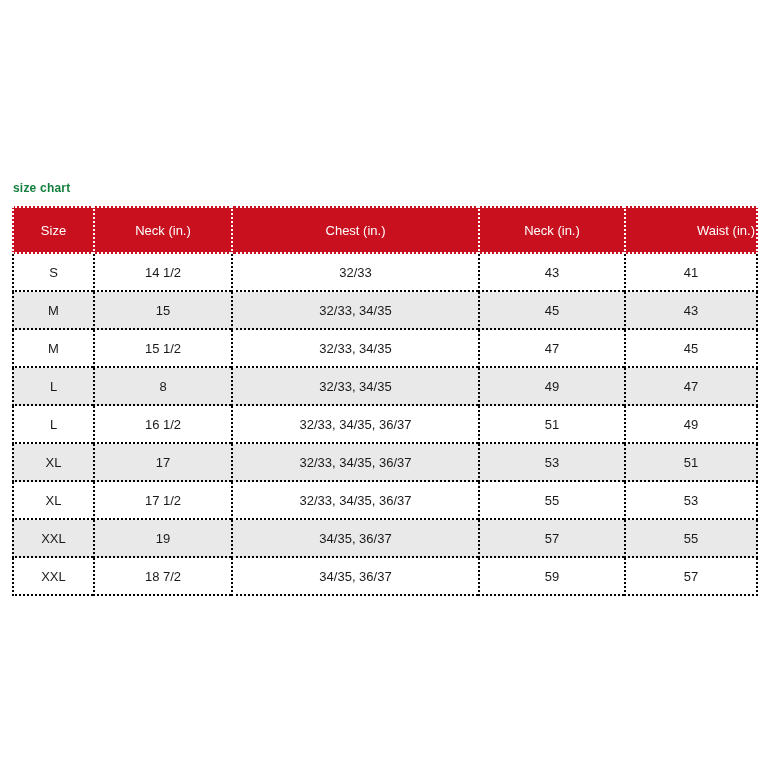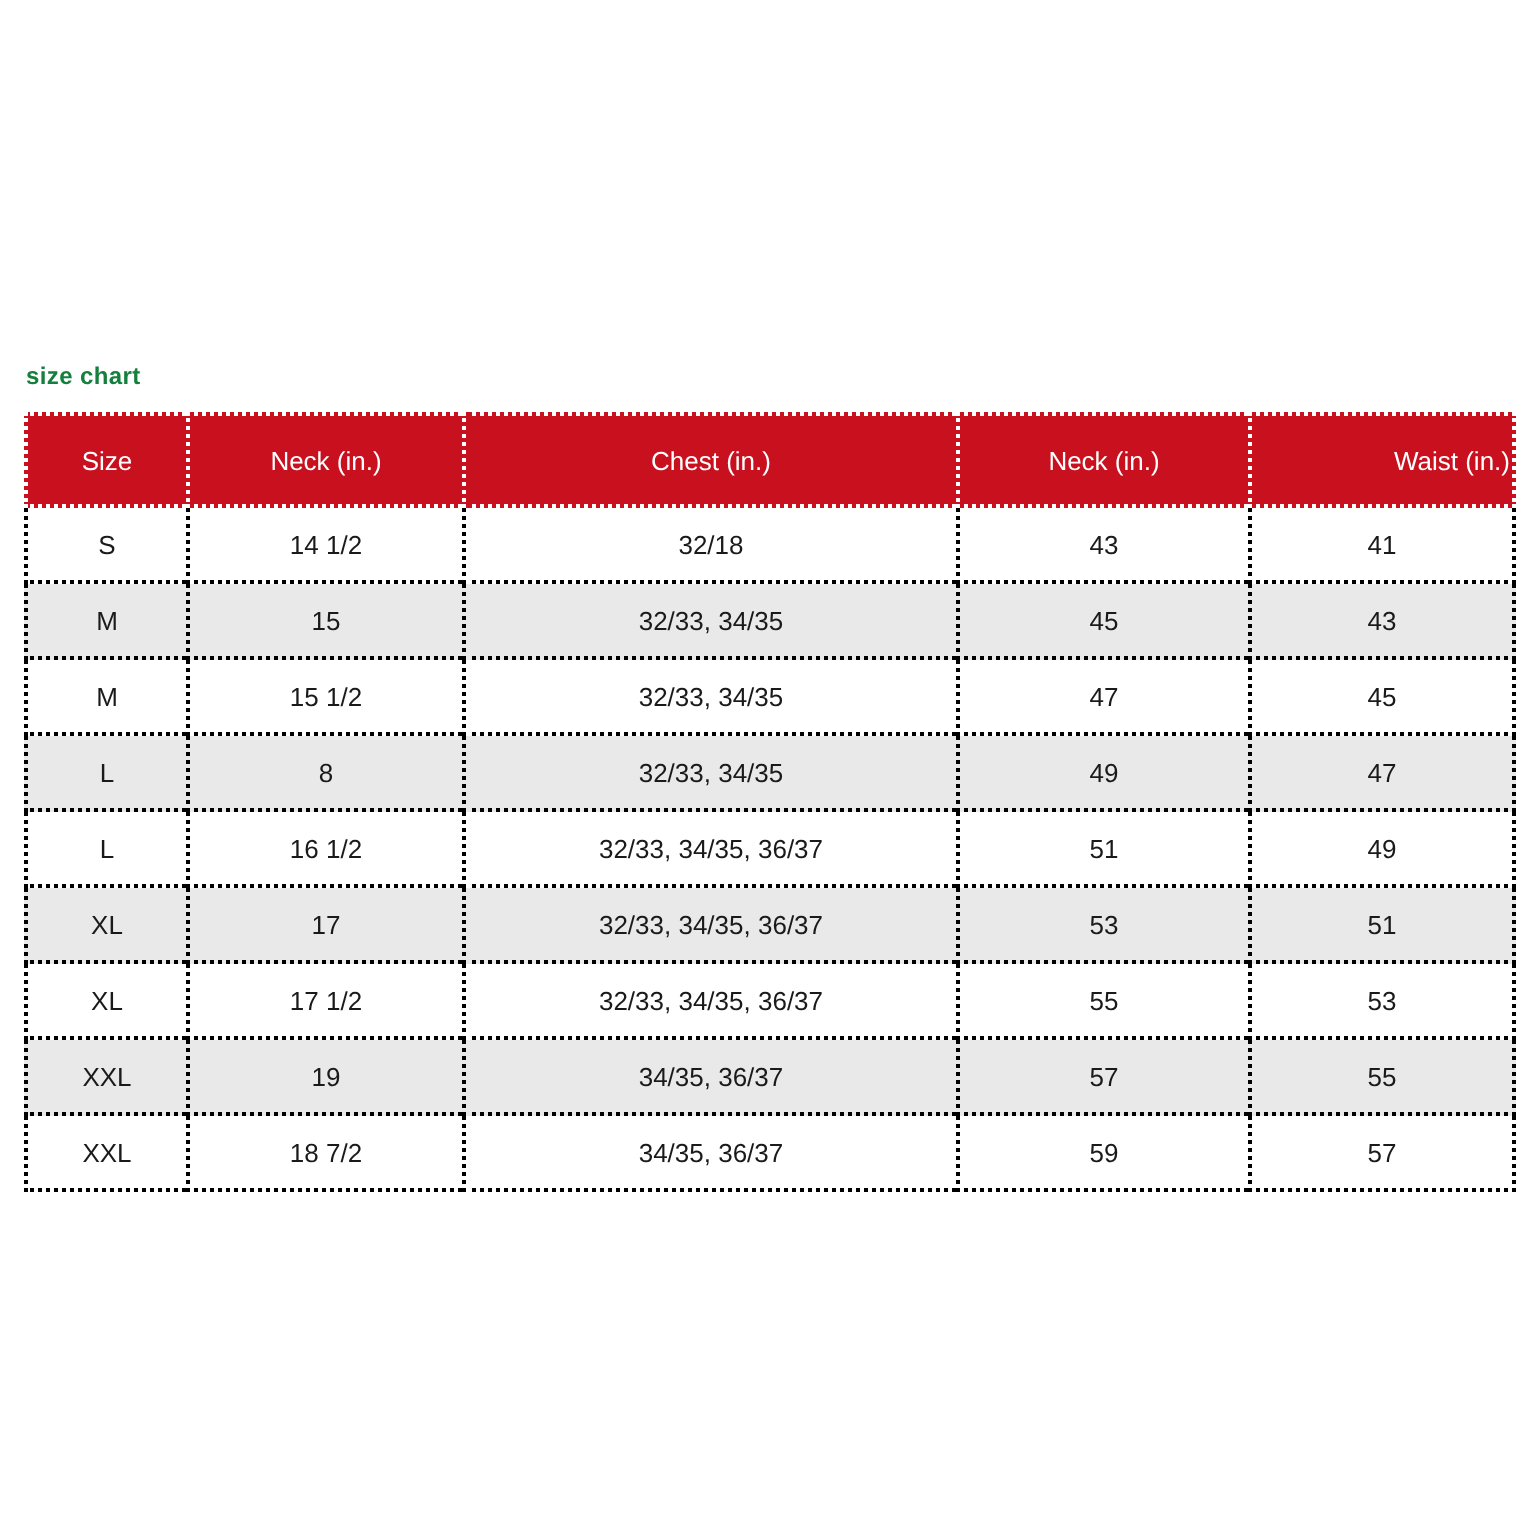--- a/index.html
+++ b/index.html
@@ -86,21 +86,21 @@
           <th>Neck (in.)</th>
           <th>Chest (in.)</th>
           <th>Neck (in.)</th>
           <th>Waist (in.)</th>
         </tr>
     </thead>
     <tbody>
         <tr>
           <td>S</td>
           <td>14 1/2</td>
-          <td>32/18</td>
+          <td>32/33</td>
           <td>43</td>
           <td>41</td>
         </tr>
         <tr>
           <td>M</td>
           <td>15</td>
           <td>32/33, 34/35</td>
           <td>45</td>
           <td>43</td>
         </tr>

